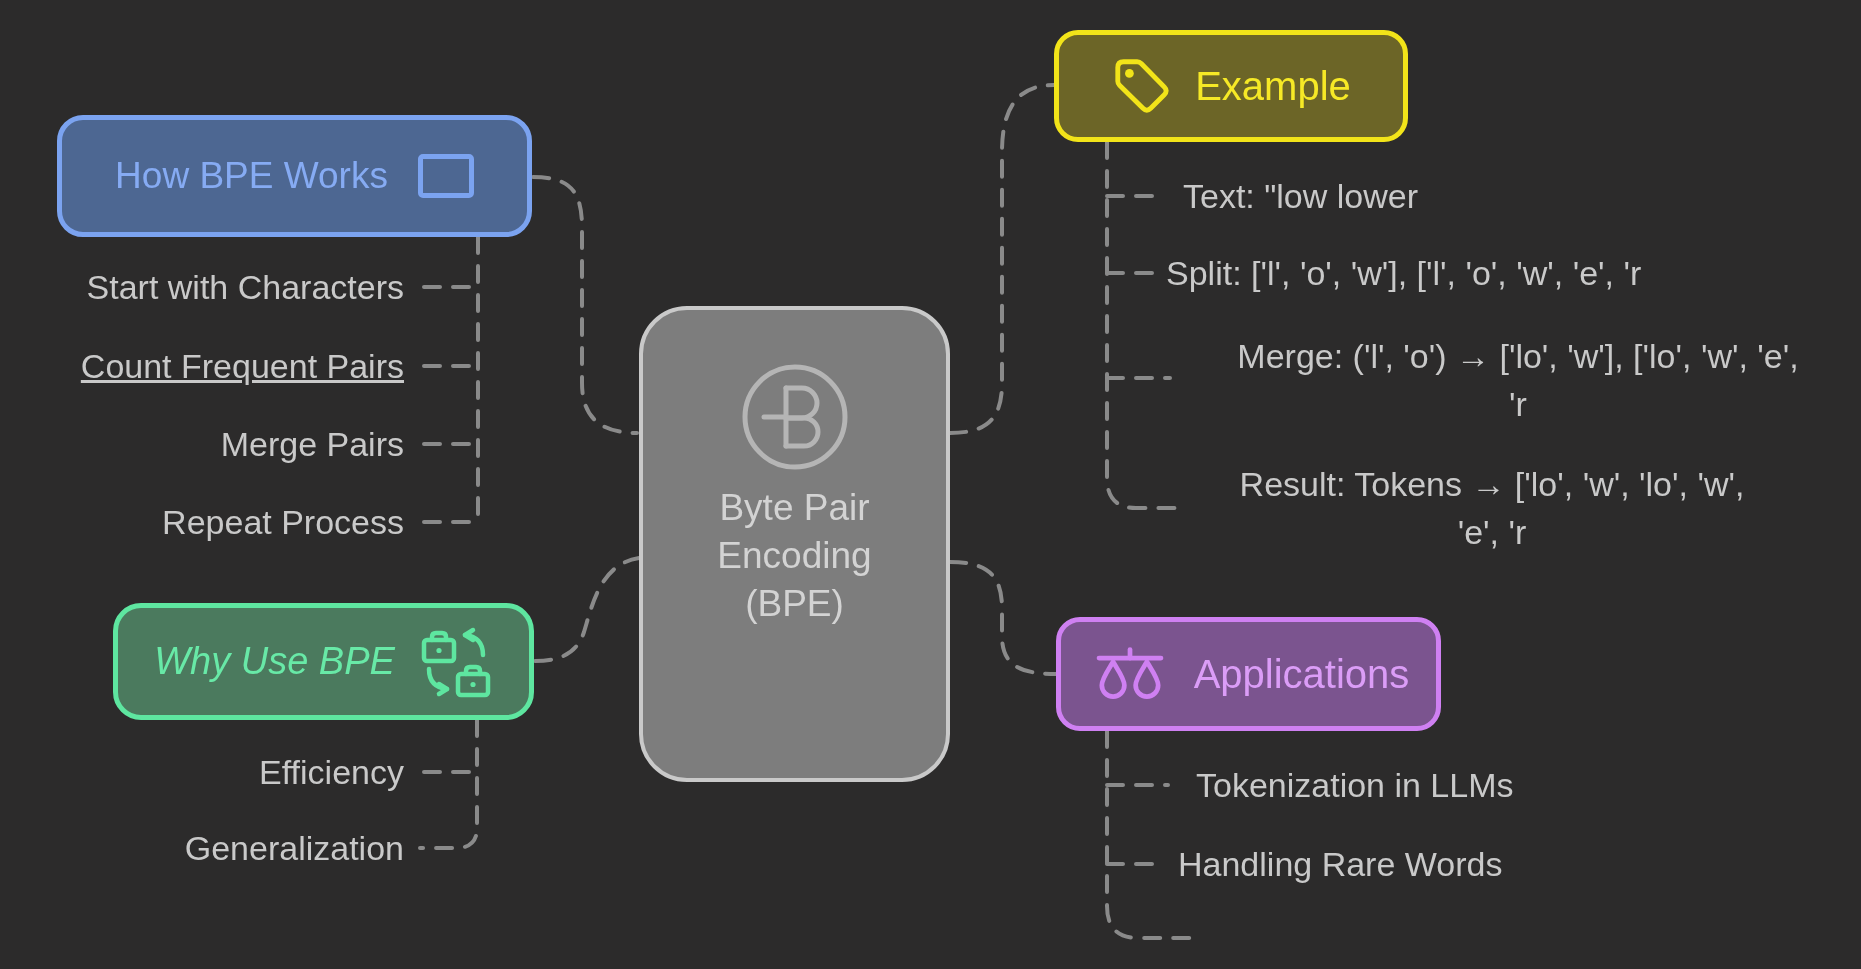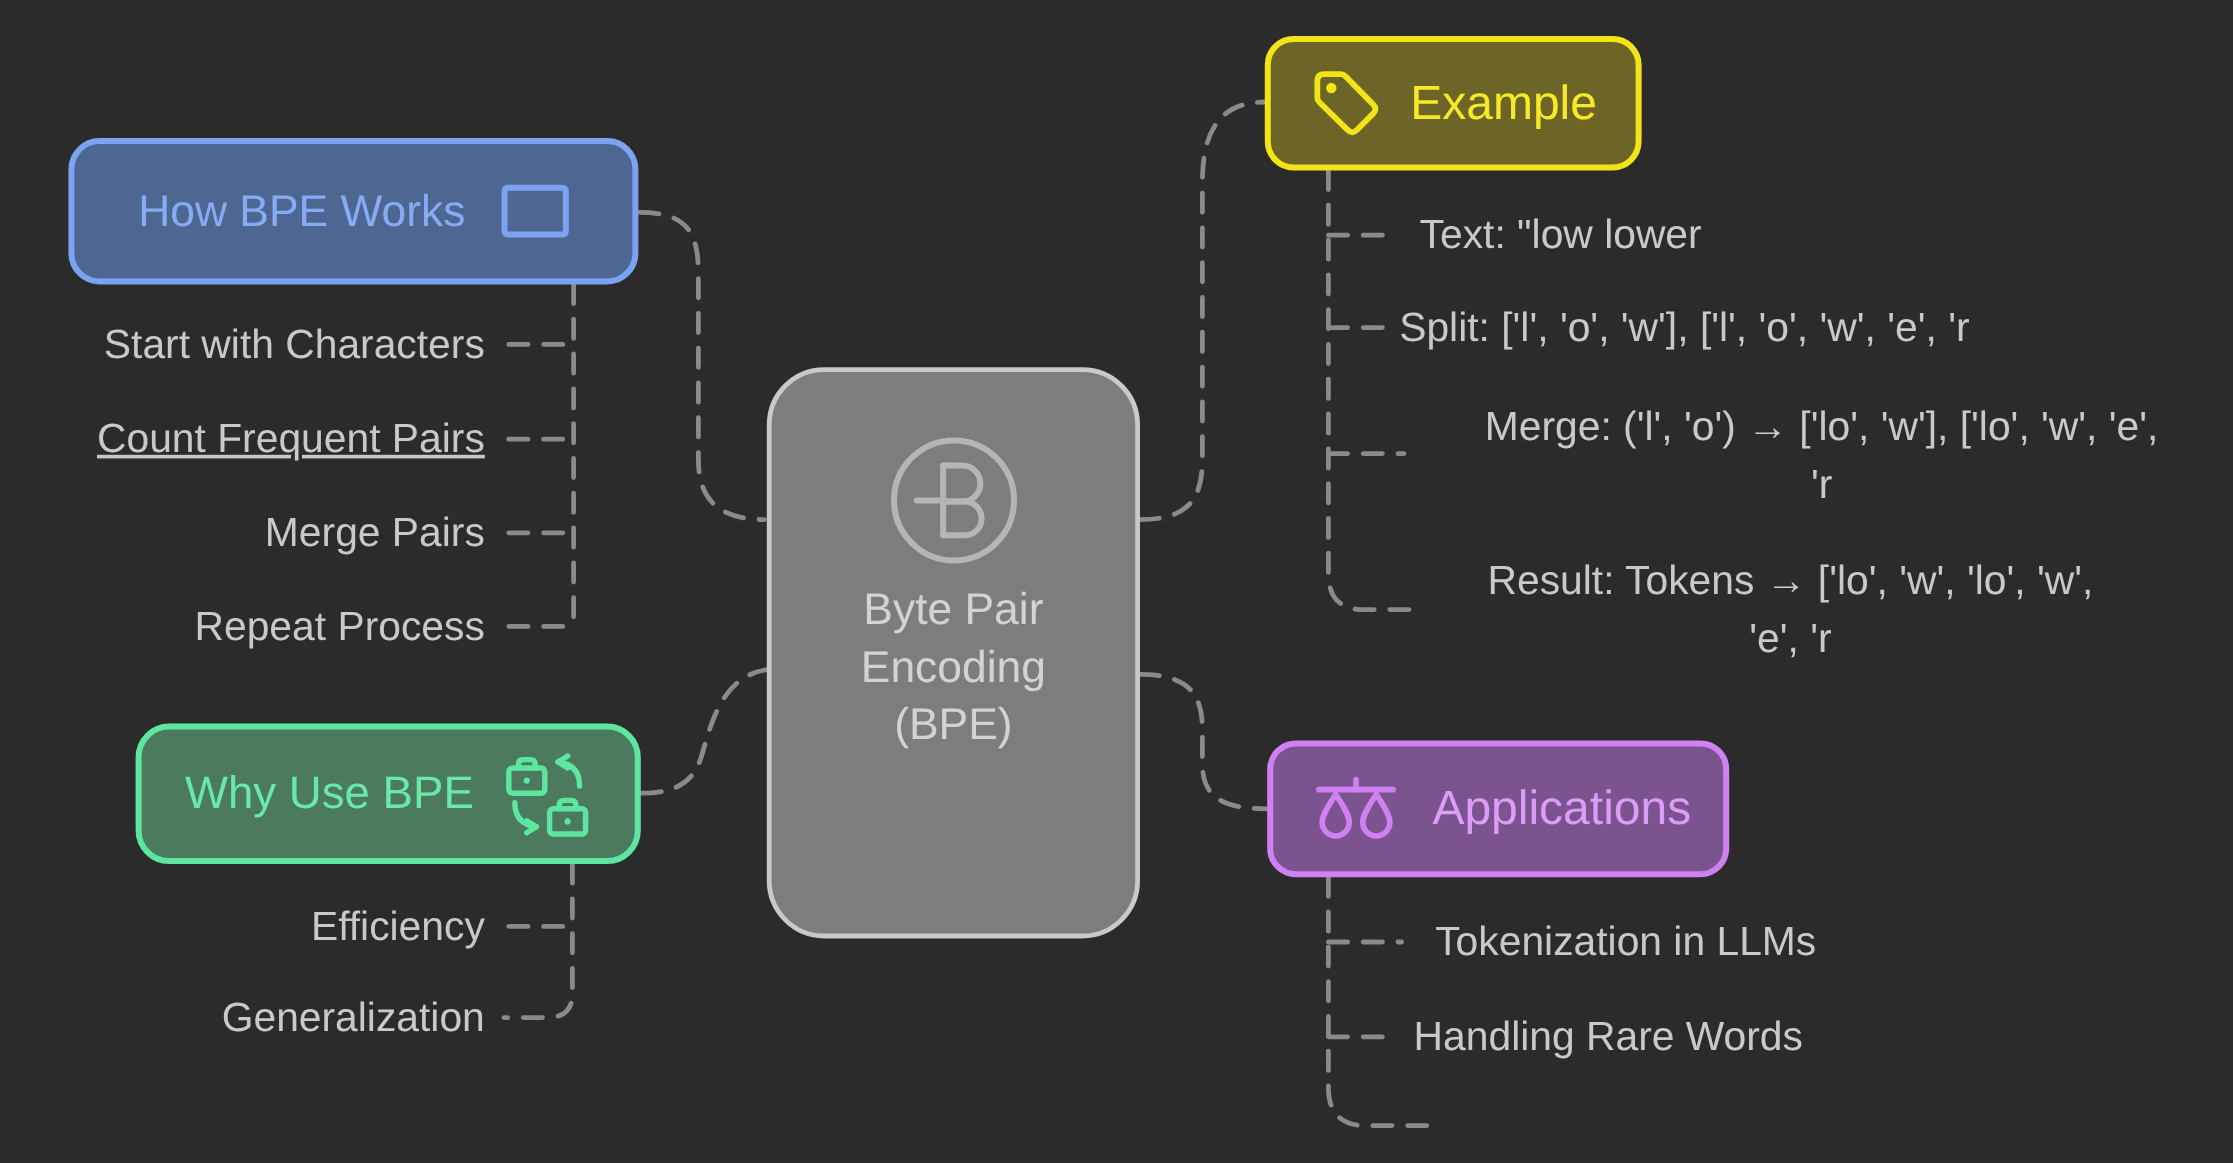--- a/index.html
+++ b/index.html
@@ -18,27 +18,27 @@
     display:flex;align-items:center;justify-content:center;
   }
   .node .label{white-space:nowrap;}
   .node-blue{
     left:57px;top:115px;width:475px;height:122px;
     background:#4d6792;border:5px solid #7ba3f0;border-radius:26px;gap:30px;
   }
   .node-blue .label{color:#86abf3;font-size:37px;}
   .sq-icon{width:56px;height:44px;border:5px solid #7ba3f0;border-radius:5px;box-sizing:border-box;}
   .node-yellow{
-    left:1054px;top:30px;width:314px;height:112px;
+    left:1054px;top:30px;width:354px;height:112px;
     background:#6c6527;border:5px solid #f2e419;border-radius:24px;gap:22px;
   }
   .node-yellow .label{color:#f6e926;font-size:40px;}
   .node-green{
     left:113px;top:603px;width:421px;height:117px;
-    background:#4b7a5e;border:5px solid #5ee6a0;border-radius:28px;gap:24px;
+    background:#4b7a5e;border:5px solid #5ee6a0;border-radius:28px;gap:24px;font-style:italic;
   }
   .node-green .label{color:#68e9a7;font-size:38px;}
   .node-purple{
     left:1056px;top:617px;width:385px;height:114px;
     background:#7b548f;border:5px solid #cf80f2;border-radius:24px;gap:22px;
   }
   .node-purple .label{color:#db9df7;font-size:40px;}
   .node-center{
     left:639px;top:306px;width:311px;height:476px;
     background:#7d7d7d;border:4px solid #c9c9c9;border-radius:48px;

